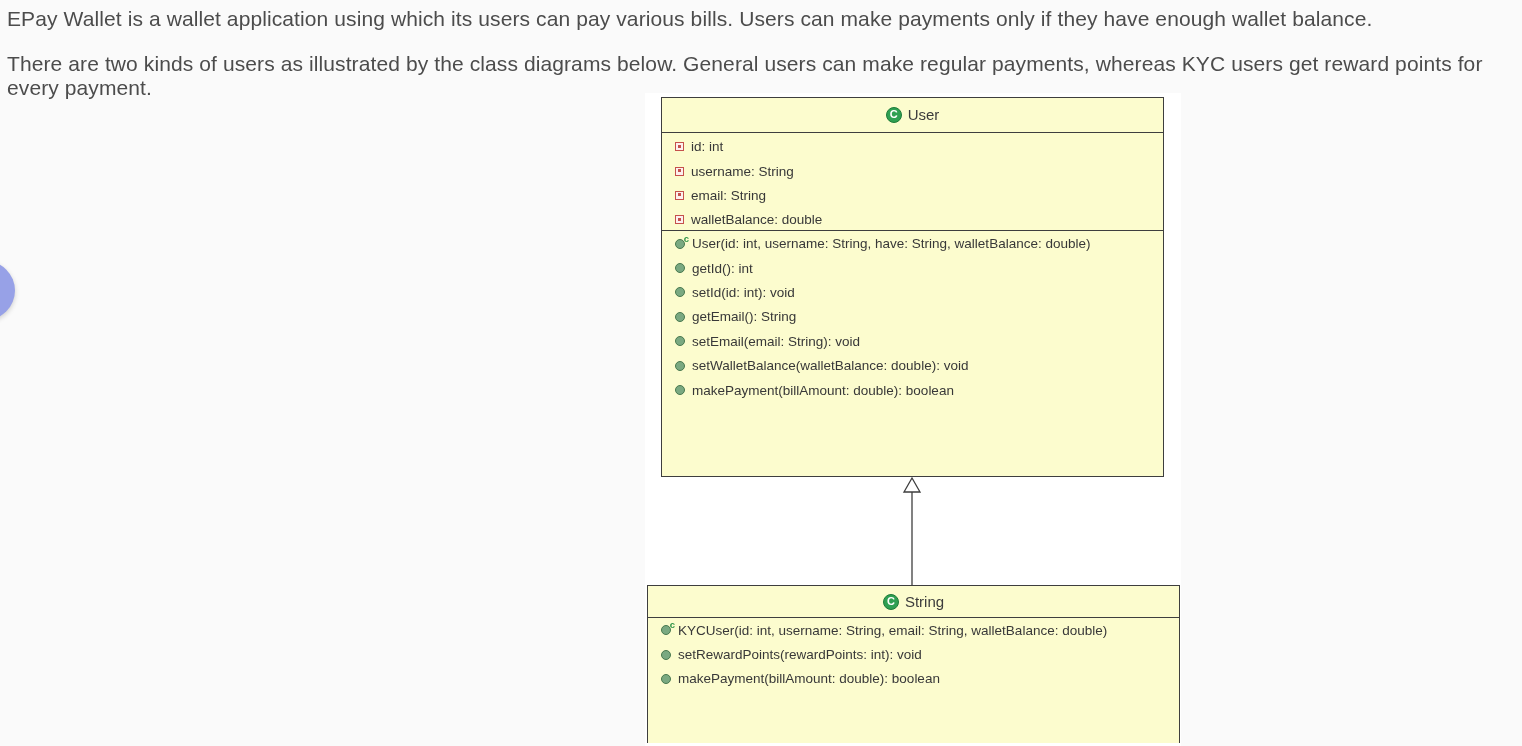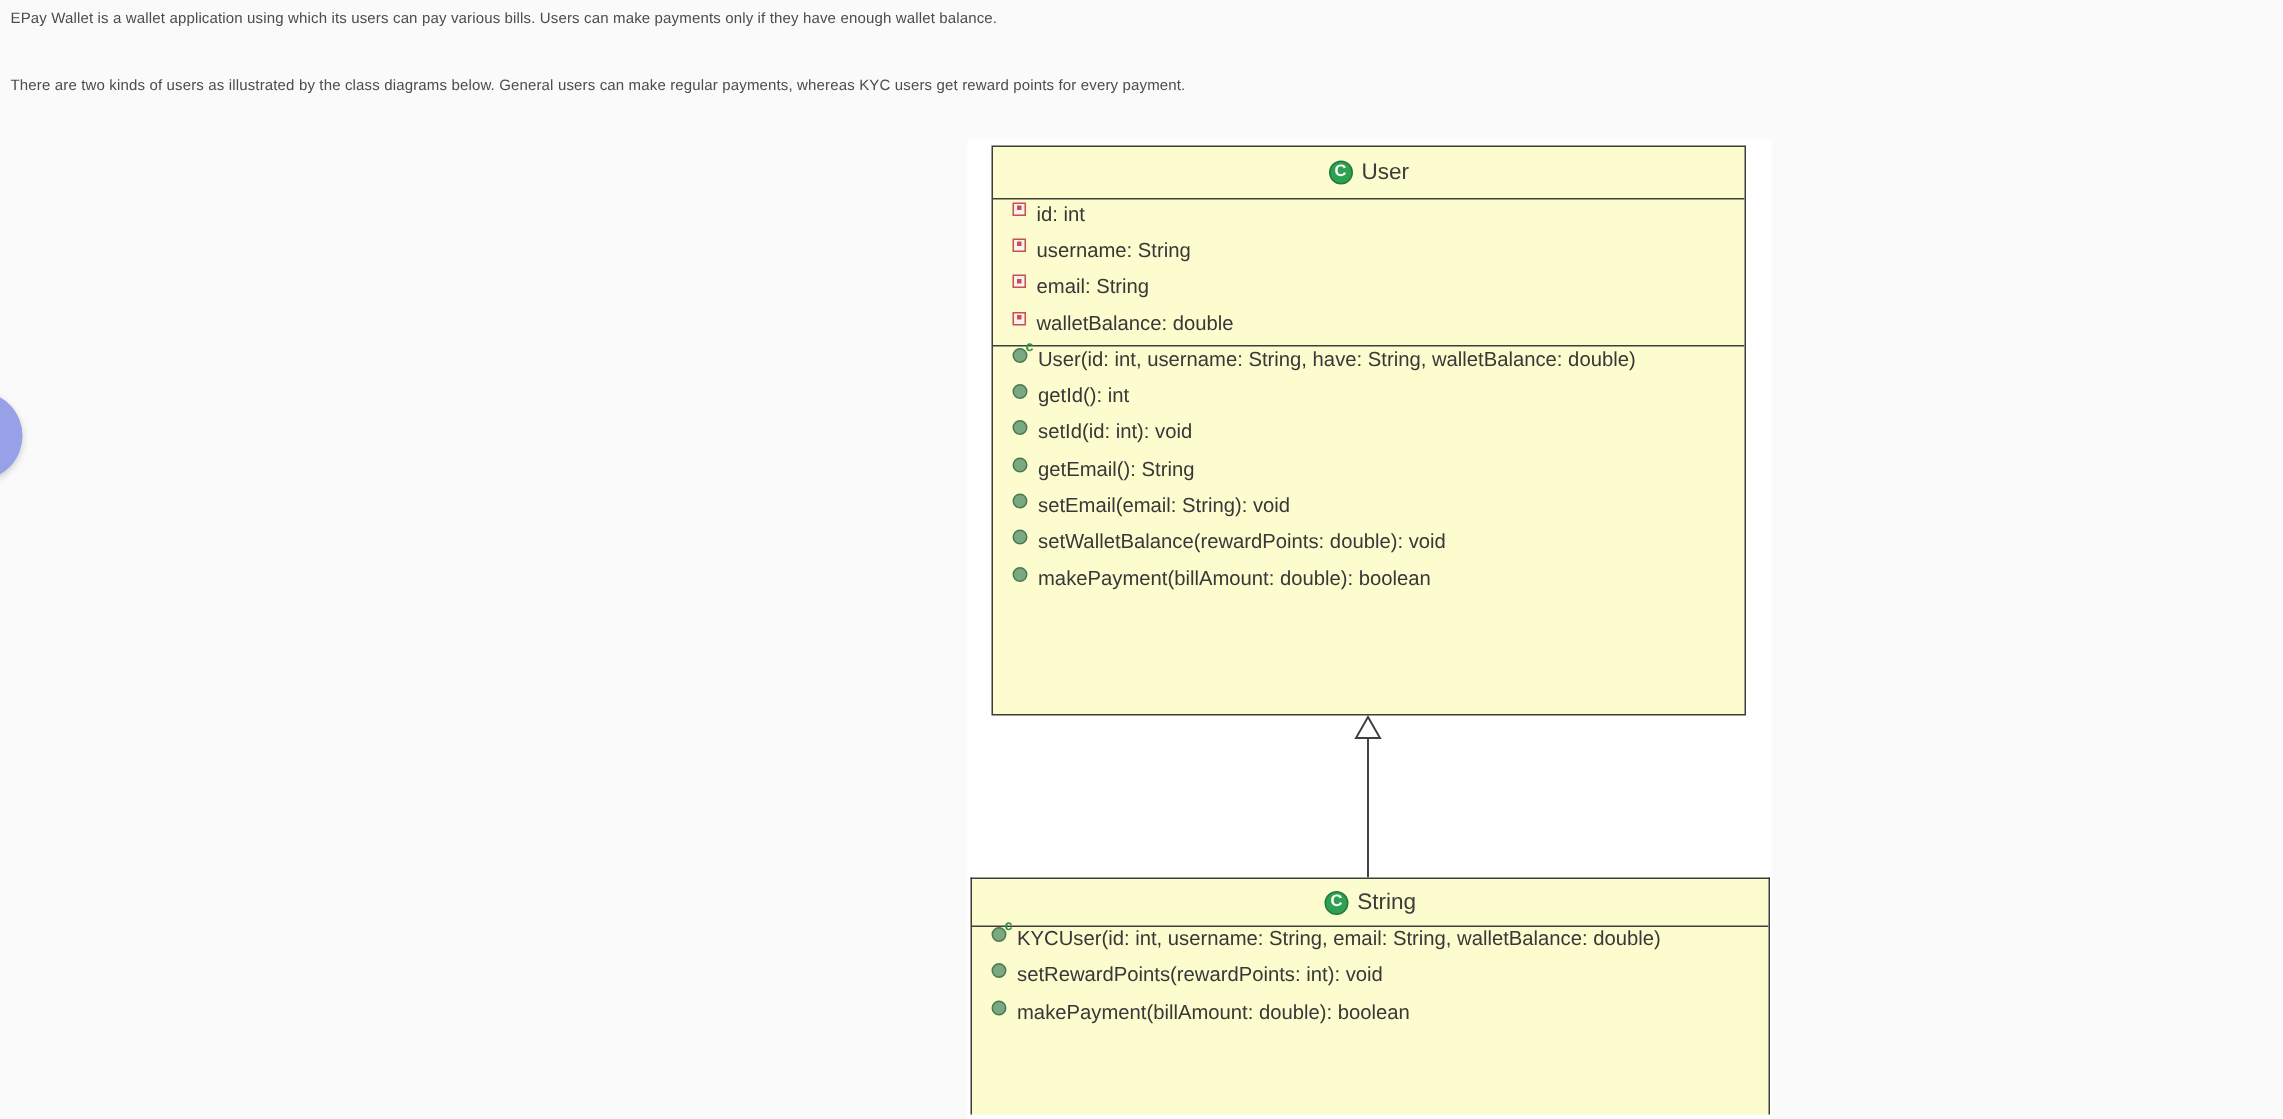--- a/index.html
+++ b/index.html
@@ -4,21 +4,21 @@
 <style>
   * { margin:0; padding:0; box-sizing:border-box; }
   html,body { width:1522px; height:746px; }
   body {
     font-family:"Liberation Sans", sans-serif;
     background:#fafafa;
     overflow:hidden;
   }
   .page { position:relative; width:1522px; height:746px; background:#fafafa; overflow:hidden; }
 
-  .intro { position:absolute; left:7px; font-size:10px; color:#4c4c4c; letter-spacing:.1px; }
+  .intro { position:absolute; left:7px; font-size:21px; color:#4c4c4c; letter-spacing:.1px; }
   .intro1 { top:7px; }
   .intro2 { top:52px; }
 
   .drawer-handle {
     position:absolute; left:-44px; top:261px; width:59px; height:59px;
     background:#97a1e7; border-radius:50%;
     box-shadow:0 2px 5px rgba(0,0,0,.18);
     cursor:pointer;
   }
 
@@ -39,21 +39,21 @@
   }
   .user .uml-header { height:34.5px; }
   .kyc  .uml-header { height:32px; }
 
   .uml-fields { border-bottom:1.5px solid #3e3e3e; }
   .user .uml-fields { height:98px; padding-top:2px; }
   .kyc  .uml-fields { height:26px; }
   .user .uml-methods { height:242px; padding-top:1px; }
   .kyc  .uml-methods { height:97px; }
 
-  .uml-row { height:24.4px; display:flex; align-items:flex-start; padding-left:13px; font-size:13.5px; }
+  .uml-row { height:24.4px; display:flex; align-items:center; padding-left:13px; font-size:13.5px; }
   .uml-row .label { margin-left:7px; white-space:nowrap; }
 
   
   .class-icon {
     width:16px; height:16px; border-radius:50%;
     background:#2fa052; border:1px solid #1e7c3a;
     color:#ffffff; font-weight:bold; font-size:11px;
     display:inline-flex; align-items:center; justify-content:center;
     flex:0 0 auto; line-height:1;
   }
@@ -131,21 +131,21 @@
         <div class="uml-row">
             <span class="method-icon"></span>
             <span class="label">getEmail(): String</span>
           </div>
         <div class="uml-row">
             <span class="method-icon"></span>
             <span class="label">setEmail(email: String): void</span>
           </div>
         <div class="uml-row">
             <span class="method-icon"></span>
-            <span class="label">setWalletBalance(rewardPoints: double): void</span>
+            <span class="label">setWalletBalance(walletBalance: double): void</span>
           </div>
         <div class="uml-row">
             <span class="method-icon"></span>
             <span class="label">makePayment(billAmount: double): boolean</span>
           </div>
       </div>
     </div>
 
     <svg class="arrow-svg" viewBox="0 0 536 653">
       <line x1="267" y1="399" x2="267" y2="492" stroke="#3e3e3e" stroke-width="1.3"></line>

